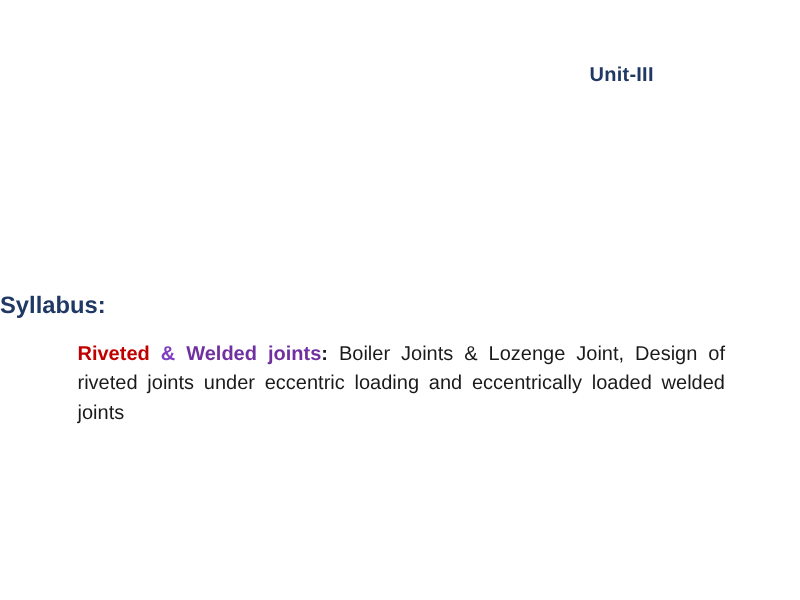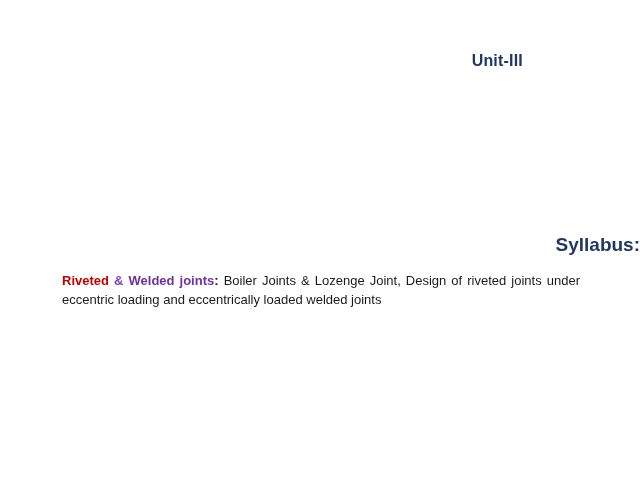--- a/index.html
+++ b/index.html
@@ -37,31 +37,31 @@
     font-size: 32px;
     font-weight: bold;
     color: #ff0000;
     line-height: 1.30;
   }
   .syllabus-heading {
     position: absolute;
     top: 234px;
     left: 0;
     width: 640px;
-    text-align: right;
+    text-align: left;
     font-size: 19px;
     font-weight: bold;
     color: #1f3864;
   }
   .body-block {
     position: absolute;
     top: 272px;
     left: 62px;
     width: 518px;
-    font-size: 13px;
+    font-size: 16px;
     line-height: 1.46;
     color: #1a1a1a;
     text-align: justify;
     text-justify: inter-word;
   }
   .kw-red {
     color: #c00000;
     font-weight: bold;
   }
   .kw-amp {

